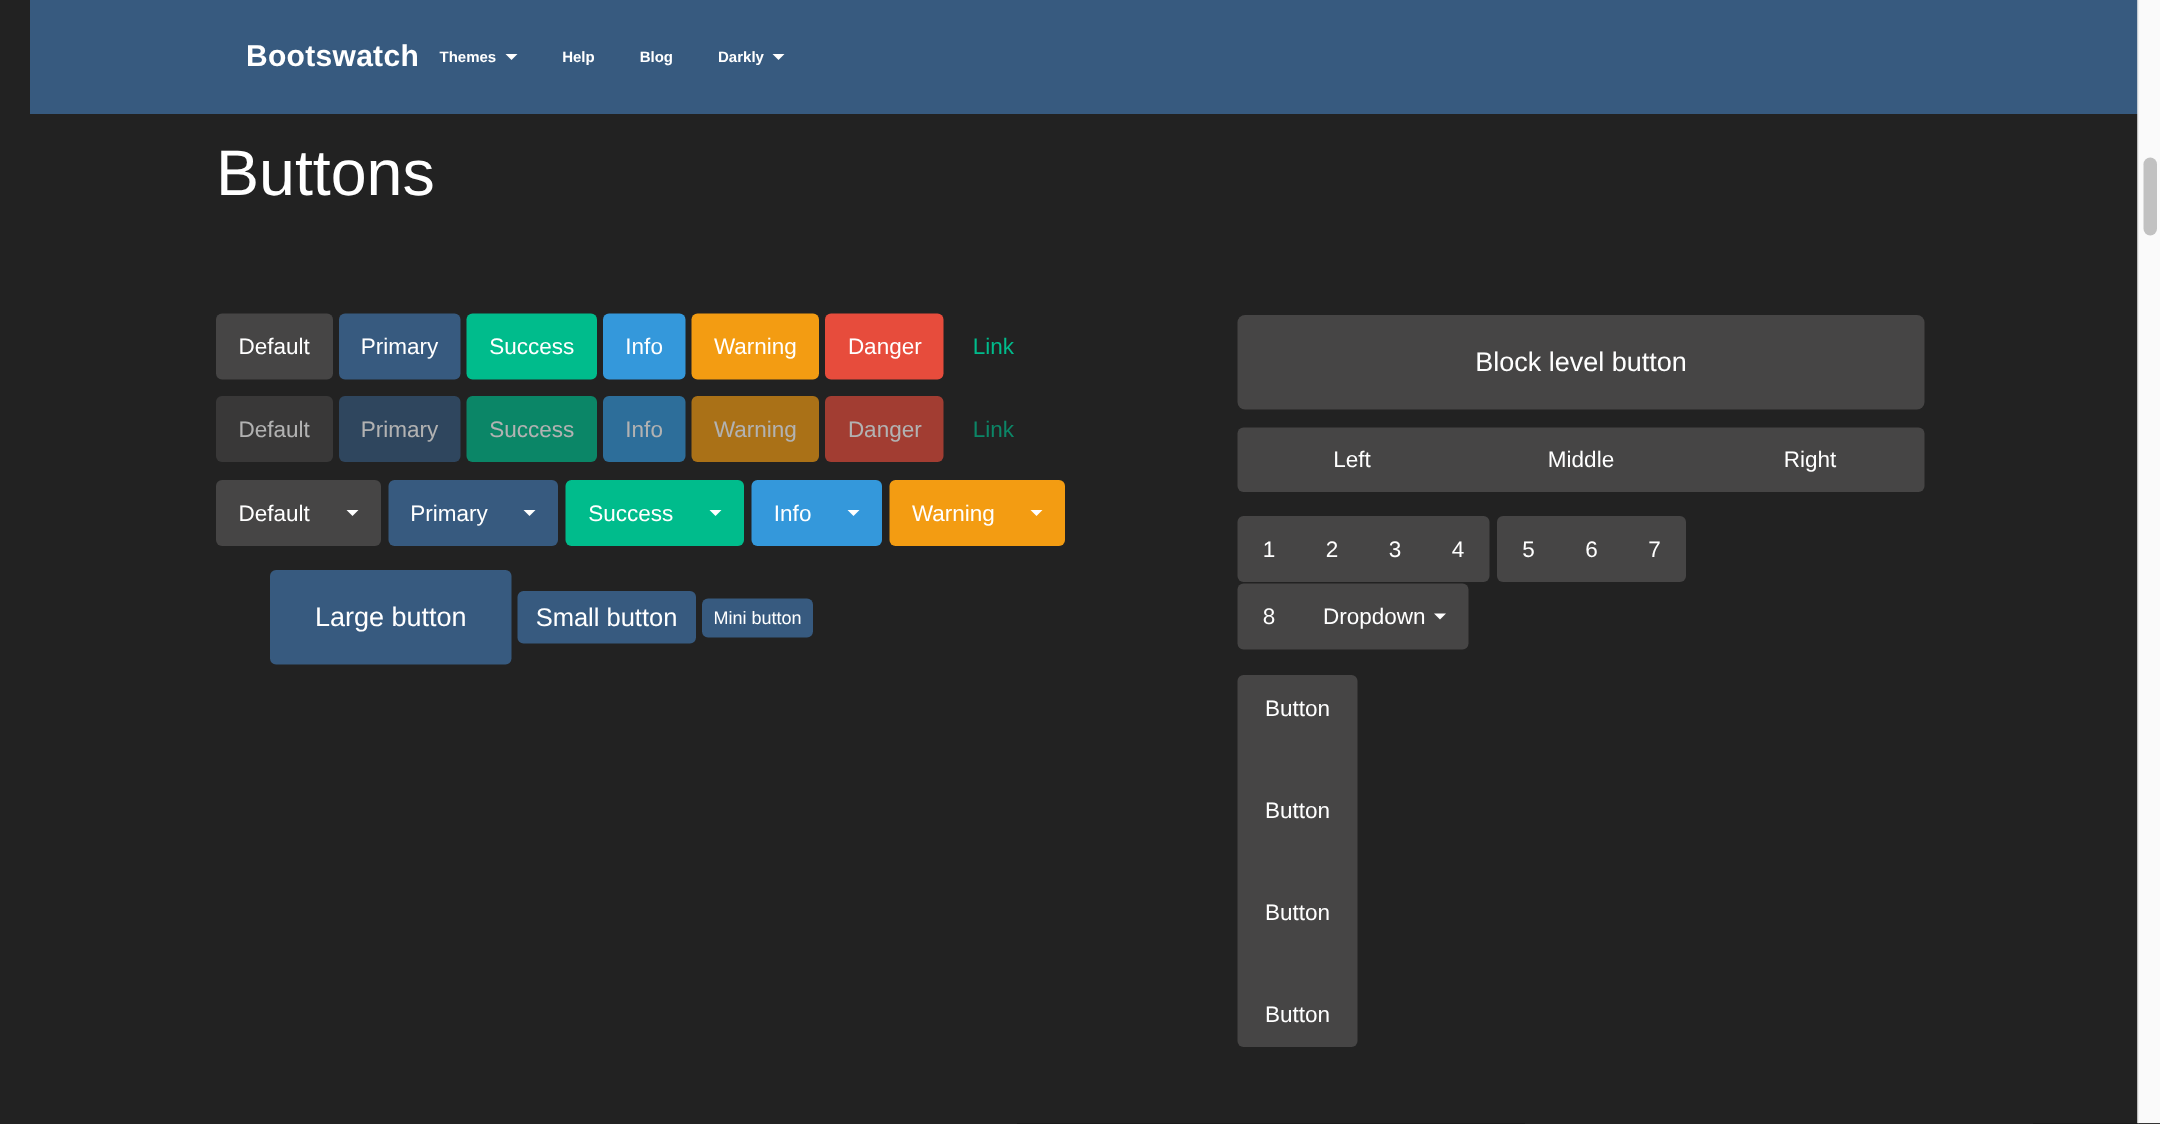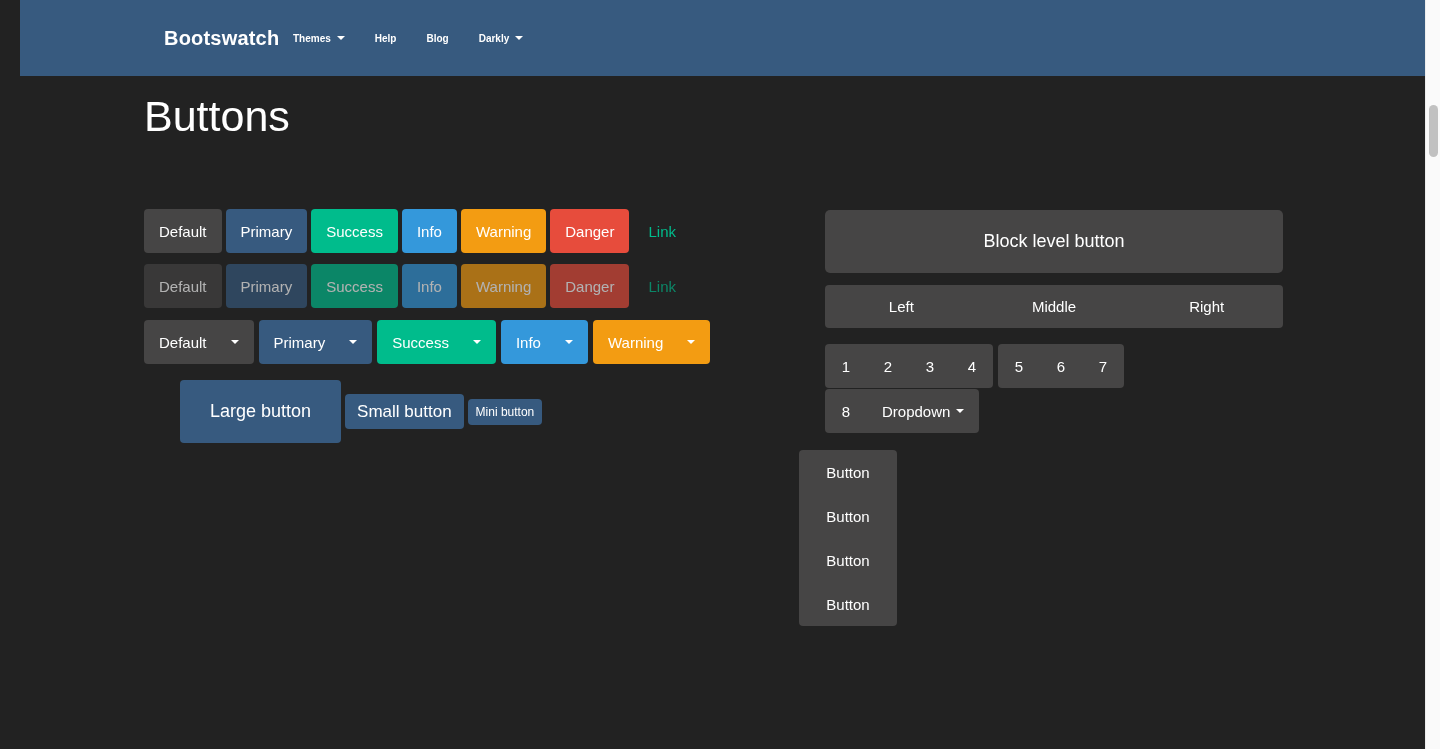--- a/index.html
+++ b/index.html
@@ -50,22 +50,22 @@
   
   .block-btn{position:absolute; left:825px; top:210px; width:458px; height:63px; font-size:18px; border-radius:5px;}
   .justified{position:absolute; left:825px; top:285px; width:458px; height:43px; display:flex;
              background:var(--default); border-radius:4px; overflow:hidden;}
   .justified .cell{flex:1; display:flex; align-items:center; justify-content:center; font-size:15px;
                    color:#fff; cursor:pointer; background:transparent; border:none; font-family:inherit;}
   .group{position:absolute; display:flex; background:var(--default); border-radius:4px; overflow:hidden; height:44px;}
   .group .cell{display:flex; align-items:center; justify-content:center; width:42px; height:44px;
                color:#fff; font-size:15px; border:none; background:transparent; cursor:pointer; font-family:inherit;}
   .group .cell.wide{width:auto; padding:0 15px;}
-  .vgroup{position:absolute; left:799px; top:450px; width:98px; display:flex; flex-direction:column;
-          background:var(--default); border-radius:4px; overflow:hidden;}
+  .vgroup{position:absolute; left:825px; top:450px; width:80px; display:flex; flex-direction:column;
+          background:var(--default); border-radius:4px; overflow:hidden;gap:24px;}
   .vgroup .cell{height:44px; display:flex; align-items:center; justify-content:center; color:#fff;
                 font-size:15px; border:none; background:transparent; cursor:pointer; font-family:inherit;}
 
   
   .scroll-track{position:absolute; left:1425px; top:0; width:15px; height:749px; background:#fafafa;
                 border-left:1px solid #ededed;}
   .scroll-thumb{position:absolute; left:3px; top:105px; width:9px; height:52px; background:#c1c1c1; border-radius:5px;}
 </style>
 </head>
 <body>

